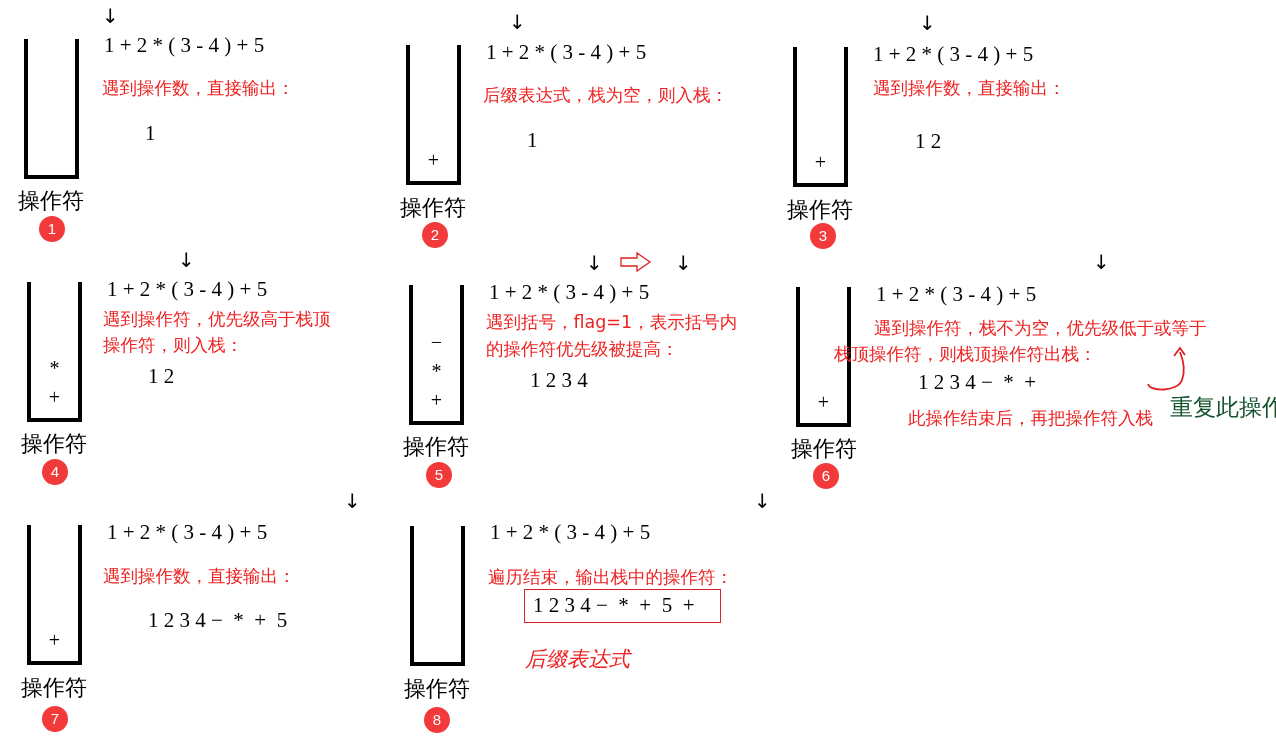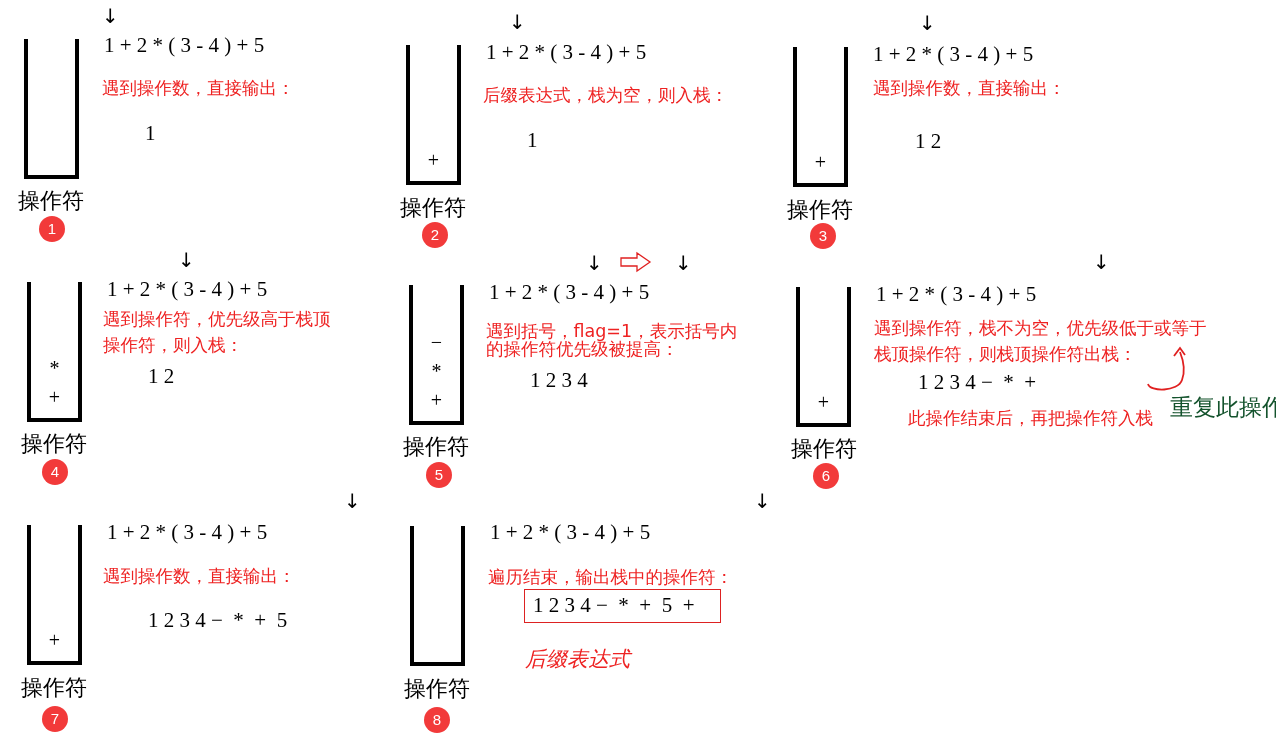--- a/index.html
+++ b/index.html
@@ -88,37 +88,37 @@
   <div class="stack" style="left:409px;top:285px;width:55px;height:140px;">
     <div class="stack-items">
       <span class="stack-item">+</span>
       <span class="stack-item">*</span>
       <span class="stack-item">−</span>
     </div>
   </div>
   <span class="stack-label" style="left:403px;top:432px;">操作符</span>
   <div class="badge" style="left:426px;top:462px;">5</div>
   <span class="expr" style="left:489px;top:280px;">1 + 2 * ( 3 - 4 ) + 5</span>
-  <span class="desc" style="left:486px;top:319px;">遇到括号，flag=1，表示括号内</span>
+  <span class="desc" style="left:486px;top:310px;">遇到括号，flag=1，表示括号内</span>
   <span class="desc" style="left:486px;top:337px;">的操作符优先级被提高：</span>
   <span class="output" style="left:530px;top:368px;">1 2 3 4</span>
 </div>
 
 <div class="panel">
   <span class="arrow" style="left:1093px;top:252px;">↓</span>
   <div class="stack" style="left:796px;top:287px;width:55px;height:140px;">
     <div class="stack-items">
       <span class="stack-item">+</span>
     </div>
   </div>
   <span class="stack-label" style="left:791px;top:434px;">操作符</span>
   <div class="badge" style="left:813px;top:463px;">6</div>
   <span class="expr" style="left:876px;top:282px;">1 + 2 * ( 3 - 4 ) + 5</span>
   <span class="desc" style="left:874px;top:316px;">遇到操作符，栈不为空，优先级低于或等于</span>
-  <span class="desc" style="left:874px;top:342px;font-family:Liberation Serif, serif;">栈顶操作符，则栈顶操作符出栈：</span>
+  <span class="desc" style="left:834px;top:342px;font-family:Liberation Serif, serif;">栈顶操作符，则栈顶操作符出栈：</span>
   <span class="output" style="left:918px;top:370px;">1 2 3 4 −  *  +</span>
   <span class="desc" style="left:908px;top:406px;">此操作结束后，再把操作符入栈</span>
   <svg class="deco" style="left:1140px;top:342px;" width="50" height="50" viewBox="0 0 50 50">
     <path d="M8,42 C10,50 38,50 42,38 C45,30 44,20 40,10" fill="none" stroke="#e02020" stroke-width="1.8"></path>
     <path d="M34,14 L40,6 L45,13" fill="none" stroke="#e02020" stroke-width="1.8"></path>
   </svg>
   <span class="note" style="left:1170px;top:392px;">重复此操作</span>
 </div>
 
 <div class="panel">

